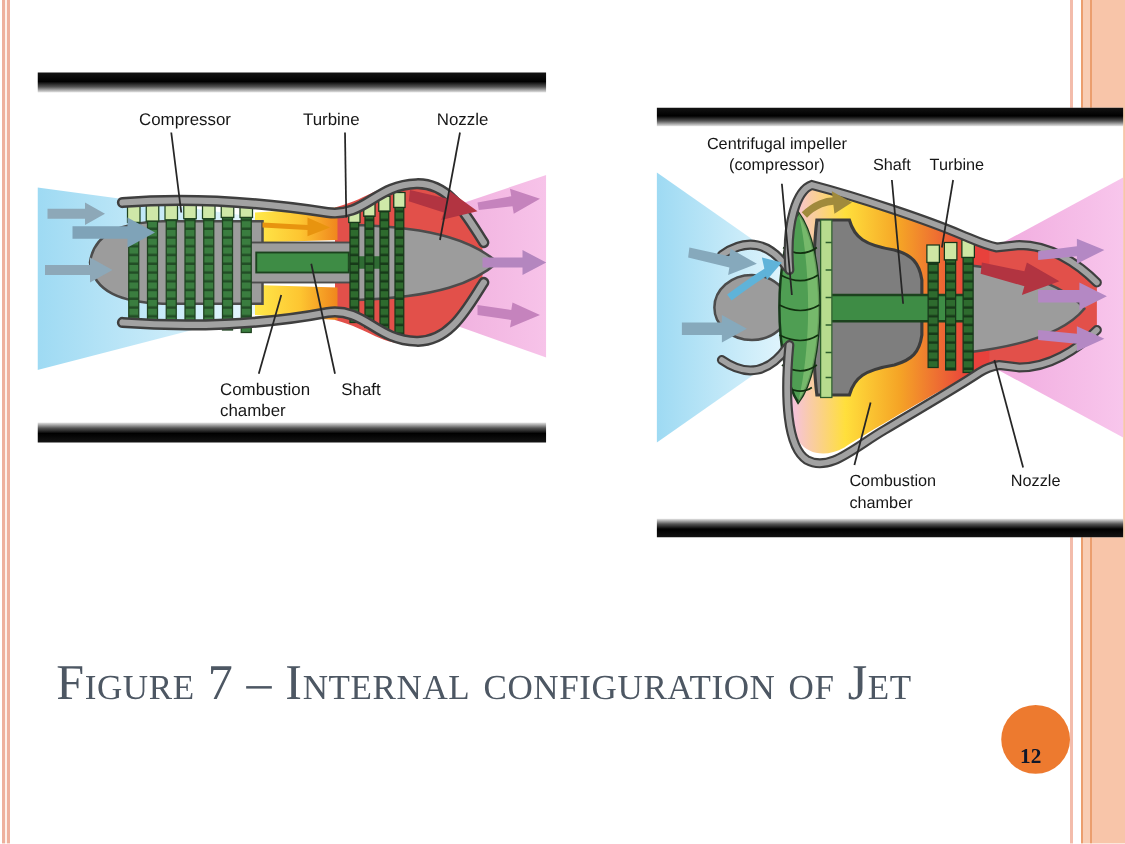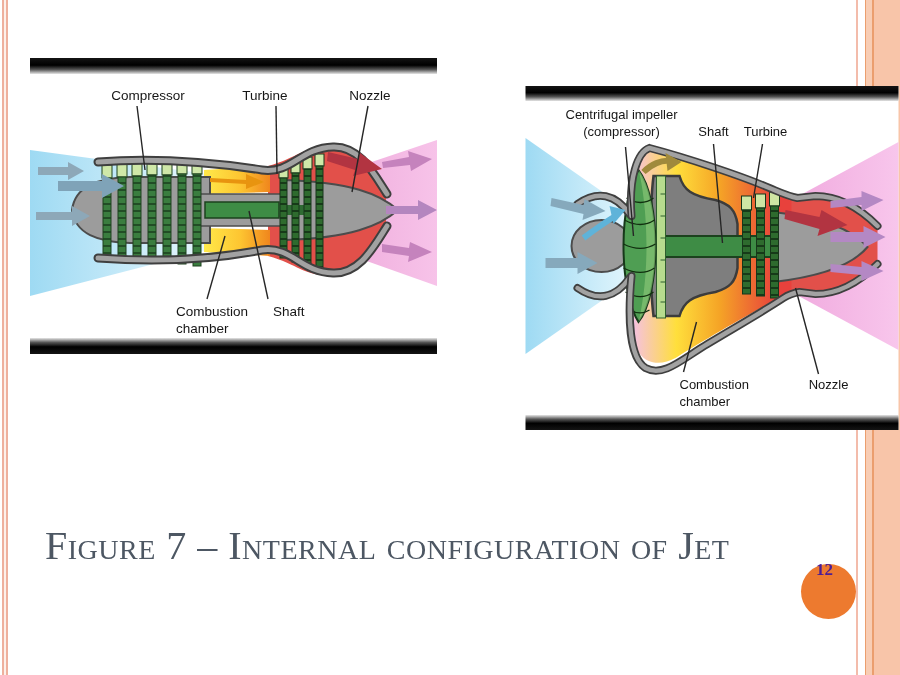--- a/index.html
+++ b/index.html
@@ -11,22 +11,22 @@
   .stripe-right{position:absolute;right:0;top:0;width:45px;height:675px;
     background:linear-gradient(to right,#fff 0 1px,#f3bcab 1px 3px,#fff 3px 10px,#eb9e6e 10px 11.5px,#f8cdb4 11.5px 17px,#eb9e6e 17px 19px,#f8c5a9 19px 45px);}
   .fig-left{position:absolute;left:30px;top:52px;width:407px;height:308px;}
   .fig-right{position:absolute;left:487px;top:86px;width:450px;height:344px;}
   .fig-left svg,.fig-right svg{display:block;width:100%;height:100%;}
   .slide-title{position:absolute;left:45px;top:522px;width:820px;
     font-family:"Liberation Serif","DejaVu Serif",serif;
     font-variant:small-caps;font-size:40px;line-height:47px;letter-spacing:.5px;
     color:#4d5763;}
   .page-badge{position:absolute;left:801px;top:564px;width:55px;height:55px;border-radius:50%;
-    background:#ED7A2F;display:flex;align-items:flex-start;justify-content:center;
-    font-family:"Liberation Serif","DejaVu Serif",serif;font-weight:bold;font-size:17px;color:#4c1d95;}
+    background:#ED7A2F;display:flex;align-items:flex-end;justify-content:center;
+    font-family:"Liberation Serif","DejaVu Serif",serif;font-weight:bold;font-size:17px;color:#0f172a;}
   .page-badge span{transform:translate(-4px,-4px);}
   svg text{font-family:"Liberation Sans",sans-serif;fill:#161616;}
   .lbl{font-size:13.5px;}
   .lbl-r{font-size:13px;}
   .leader{stroke:#262626;stroke-width:1.4;fill:none;}
 </style>
 </head>
 <body>
 
 <div class="slide">

